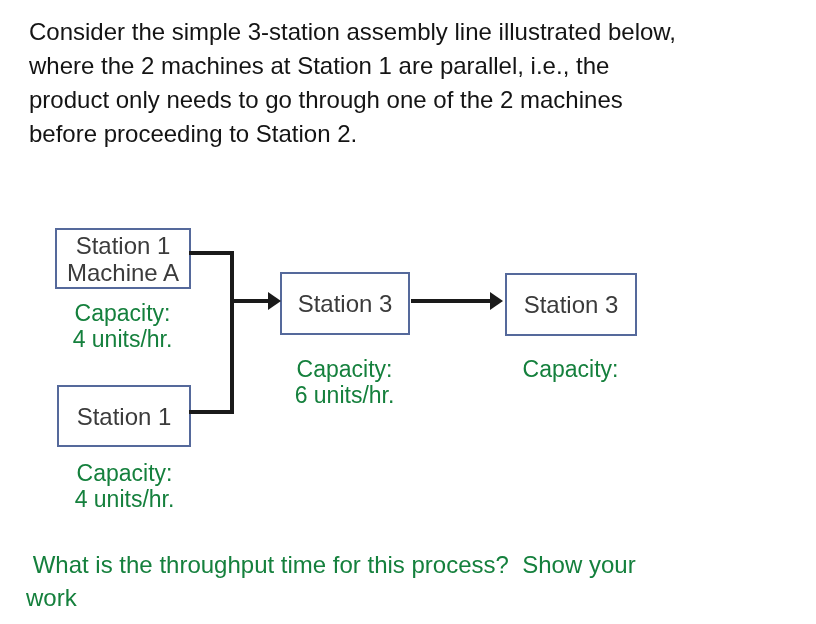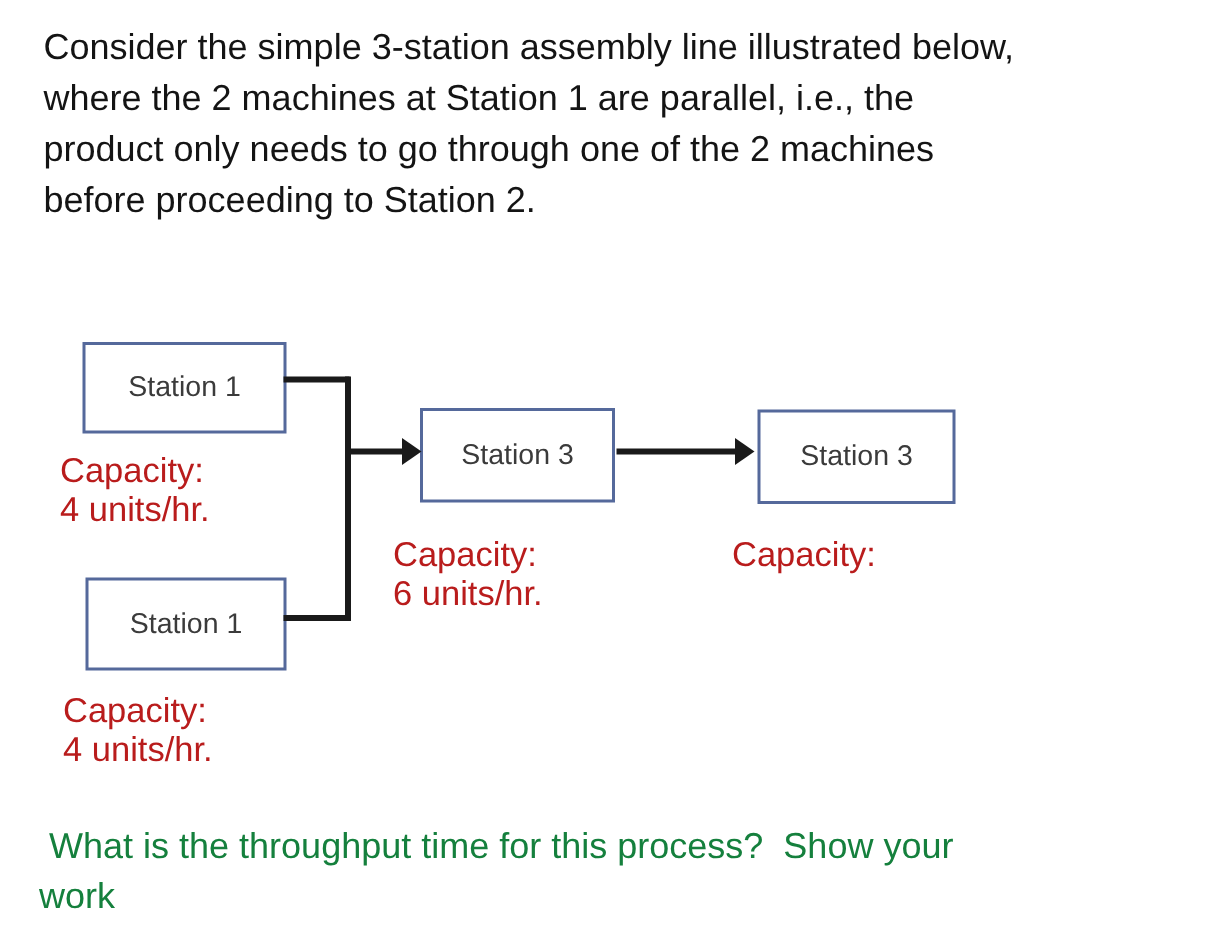--- a/index.html
+++ b/index.html
@@ -37,36 +37,36 @@
   }
   .station-box {
     position: absolute;
     box-sizing: border-box;
     border: 2px solid #55699b;
     background: #ffffff;
     display: flex;
     flex-direction: column;
     align-items: center;
     justify-content: center;
-    font-size: 19px;
+    font-size: 24px;
     line-height: 27px;
     color: #3b3b3b;
     text-align: center;
   }
   .box-a { left: 55px; top: 228px; width: 136px; height: 61px; }
   .box-b { left: 57px; top: 385px; width: 134px; height: 62px; }
   .box-mid { left: 280px; top: 272px; width: 130px; height: 63px; }
   .box-right { left: 505px; top: 273px; width: 132px; height: 63px; }
   .capacity {
     position: absolute;
     width: 165px;
-    text-align: left;
+    text-align: center;
     font-size: 23px;
     line-height: 26px;
-    color: #b91c1c;
+    color: #15803d;
   }
   .cap-a { left: 40px; top: 300px; }
   .cap-b { left: 42px; top: 460px; }
   .cap-mid { left: 262px; top: 356px; }
   .cap-right { left: 488px; top: 356px; }
   .conn {
     position: absolute;
     background: #1a1a1a;
   }
   .line-a { left: 189px; top: 251px; width: 44px; height: 4px; }
@@ -90,20 +90,21 @@
 
 <div class="page">
 
   <div class="intro-text">Consider the simple 3-station assembly line illustrated below,
 where the 2 machines at Station 1 are parallel, i.e., the
 product only needs to go through one of the 2 machines
 before proceeding to Station 2.</div>
 
   <div class="station-box box-a">
     <span>Station 1</span>
+    <span>Machine A</span>
   </div>
   <div class="capacity cap-a">
     <div>Capacity:</div>
     <div>4 units/hr.</div>
   </div>
 
   <div class="station-box box-b">
     <span>Station 1</span>
   </div>
   <div class="capacity cap-b">

